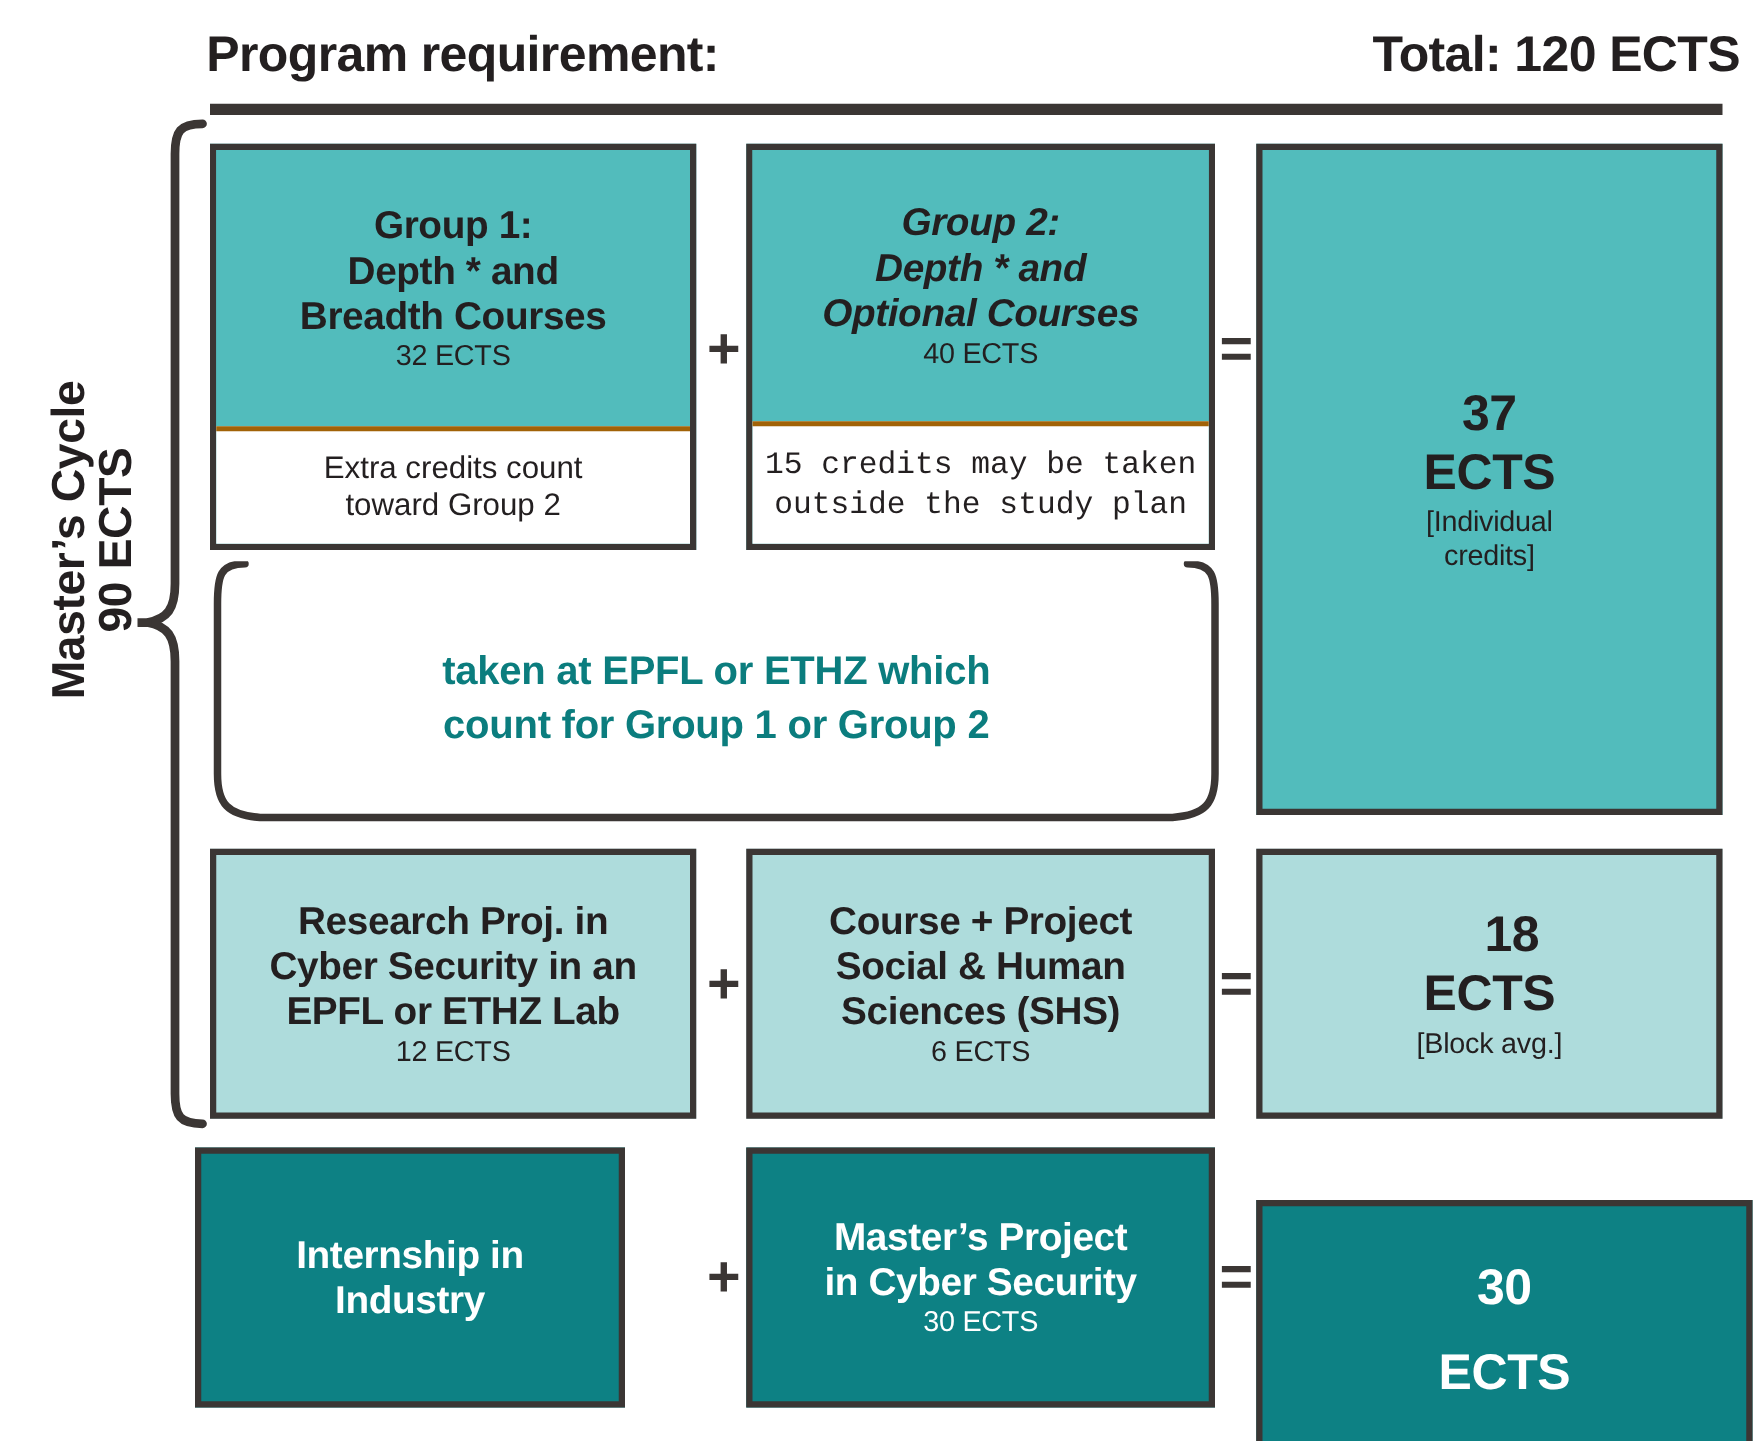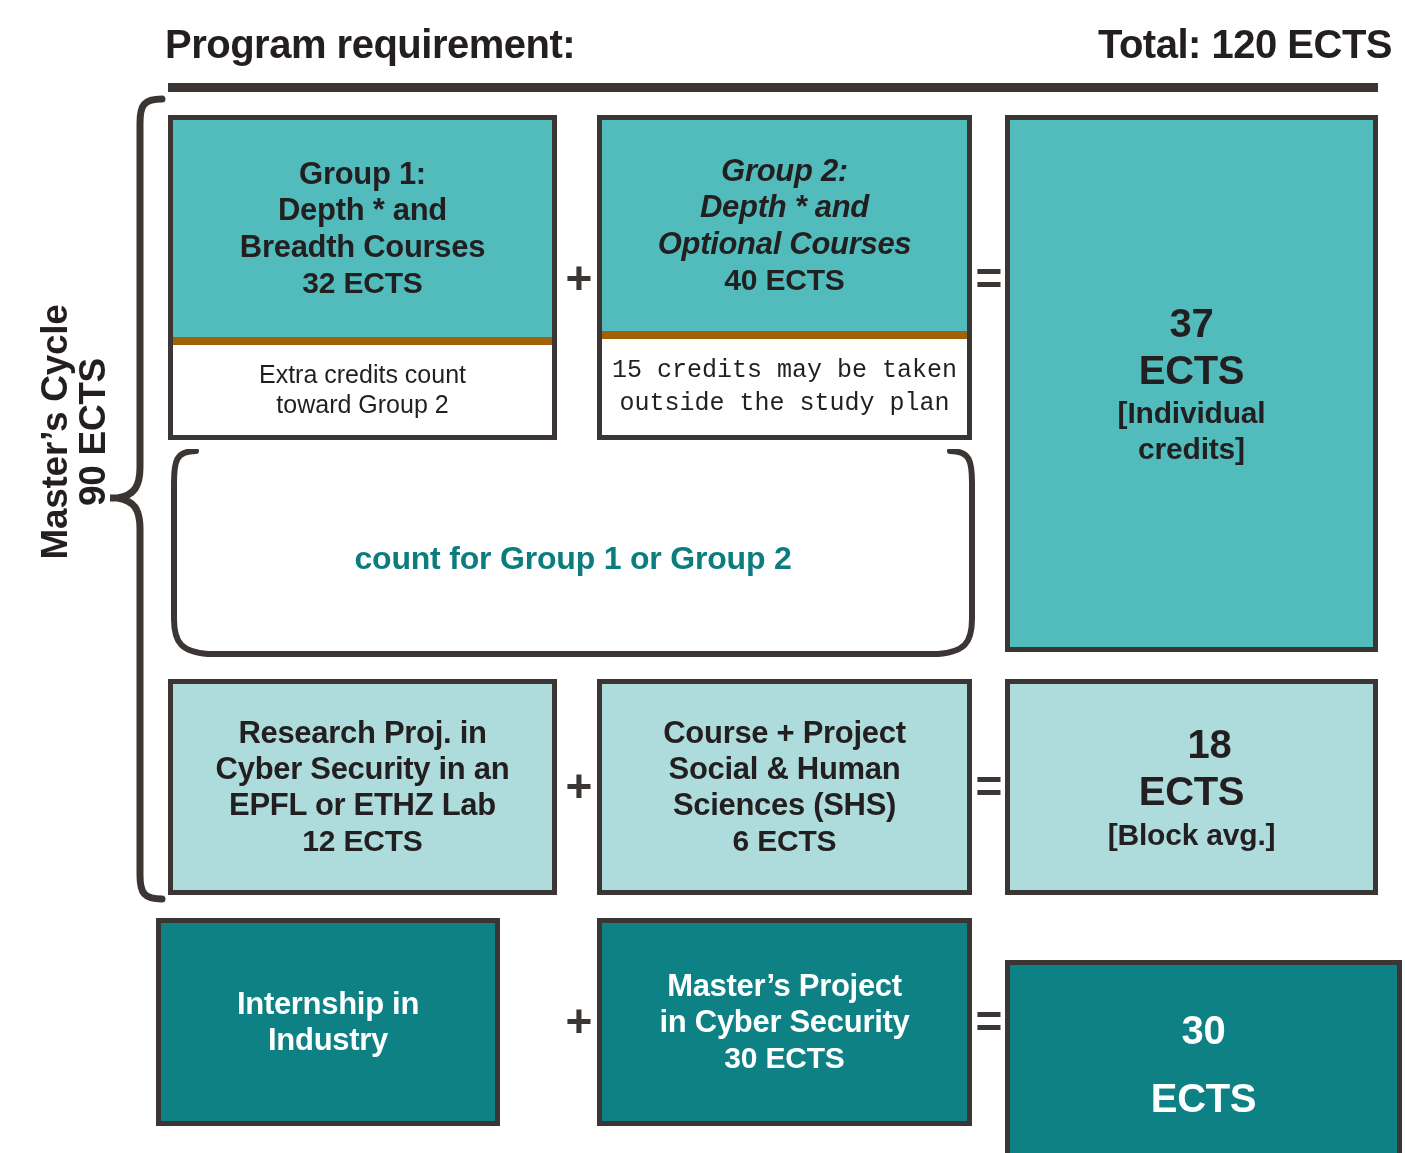--- a/index.html
+++ b/index.html
@@ -53,41 +53,41 @@
     box-sizing:border-box;
     display:flex;flex-direction:column;
     align-items:center;justify-content:center;
     text-align:center;
   }
   .box .ttl{
     font-size:31px;font-weight:bold;line-height:1.17;color:#231f20;
     letter-spacing:-0.3px;
   }
   .box .ects{
-    font-size:30px;font-weight:bold;line-height:1.2;color:#231f20;
+    font-size:23px;font-weight:normal;line-height:1.2;color:#231f20;
     letter-spacing:-0.2px;
   }
   .box .note{
     font-size:25px;font-weight:normal;line-height:1.2;color:#231f20;
   }
   .teal-mid{background:#52bcbc;}
   .teal-light{background:#aedcdc;}
   .teal-dark{background:#0d8184;color:#ffffff;}
   .teal-dark .ttl,.teal-dark .ects{color:#ffffff;}
 
   .split-top{
     flex:1 1 auto;width:100%;
     display:flex;flex-direction:column;
     align-items:center;justify-content:center;
     background:#52bcbc;
   }
   .split-bot{
     width:100%;
     background:#ffffff;
-    border-top:8px solid #a16207;
+    border-top:4px solid #a16207;
     padding:14px 8px 16px 8px;
     box-sizing:border-box;
     display:flex;align-items:center;justify-content:center;
   }
 
   
   .op{
     position:absolute;
     font-size:46px;font-weight:bold;color:#3b3634;
     line-height:1;width:46px;text-align:center;
@@ -175,20 +175,21 @@
       <span style="white-space:pre-line;">[Individual
 credits]</span>
     </div>
   </div>
 
   <div class="fnote">
     <svg width="810" height="212" viewBox="0 0 810 212" xmlns="http://www.w3.org/2000/svg">
       <path d="M28 2 C8 2 6 12 6 34 L6 170 C6 194 14 203 40 205 L770 205 C796 203 804 194 804 170 L804 34 C804 12 802 2 782 2" stroke="#3b3634" stroke-width="6" fill="none" stroke-linecap="round" stroke-linejoin="round"></path>
     </svg>
     <div class="txt">
+      <div>taken at EPFL or ETHZ which</div>
       <div>count for Group 1 or Group 2</div>
     </div>
   </div>
 
   <div class="box teal-light" style="left:168px;top:679px;width:389px;height:216px;">
     <div class="ttl">
       <span style="white-space:pre-line;">Research Proj. in
 Cyber Security in an
 EPFL or ETHZ Lab</span>
     </div>

